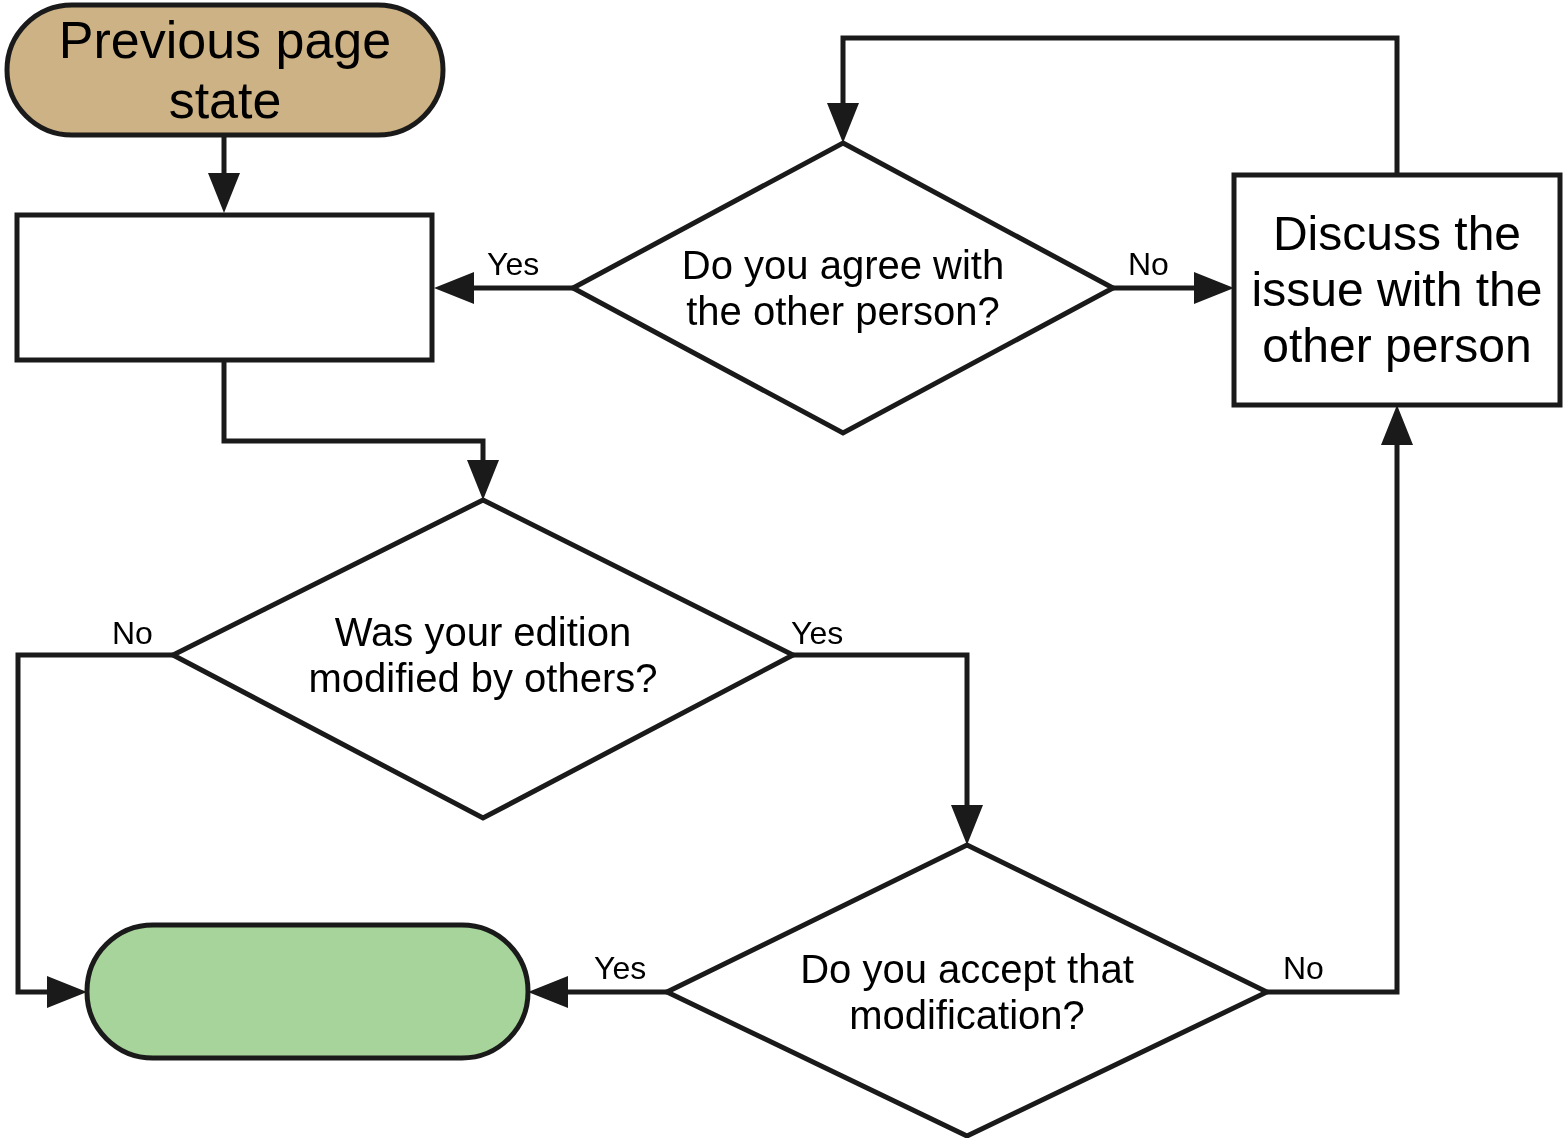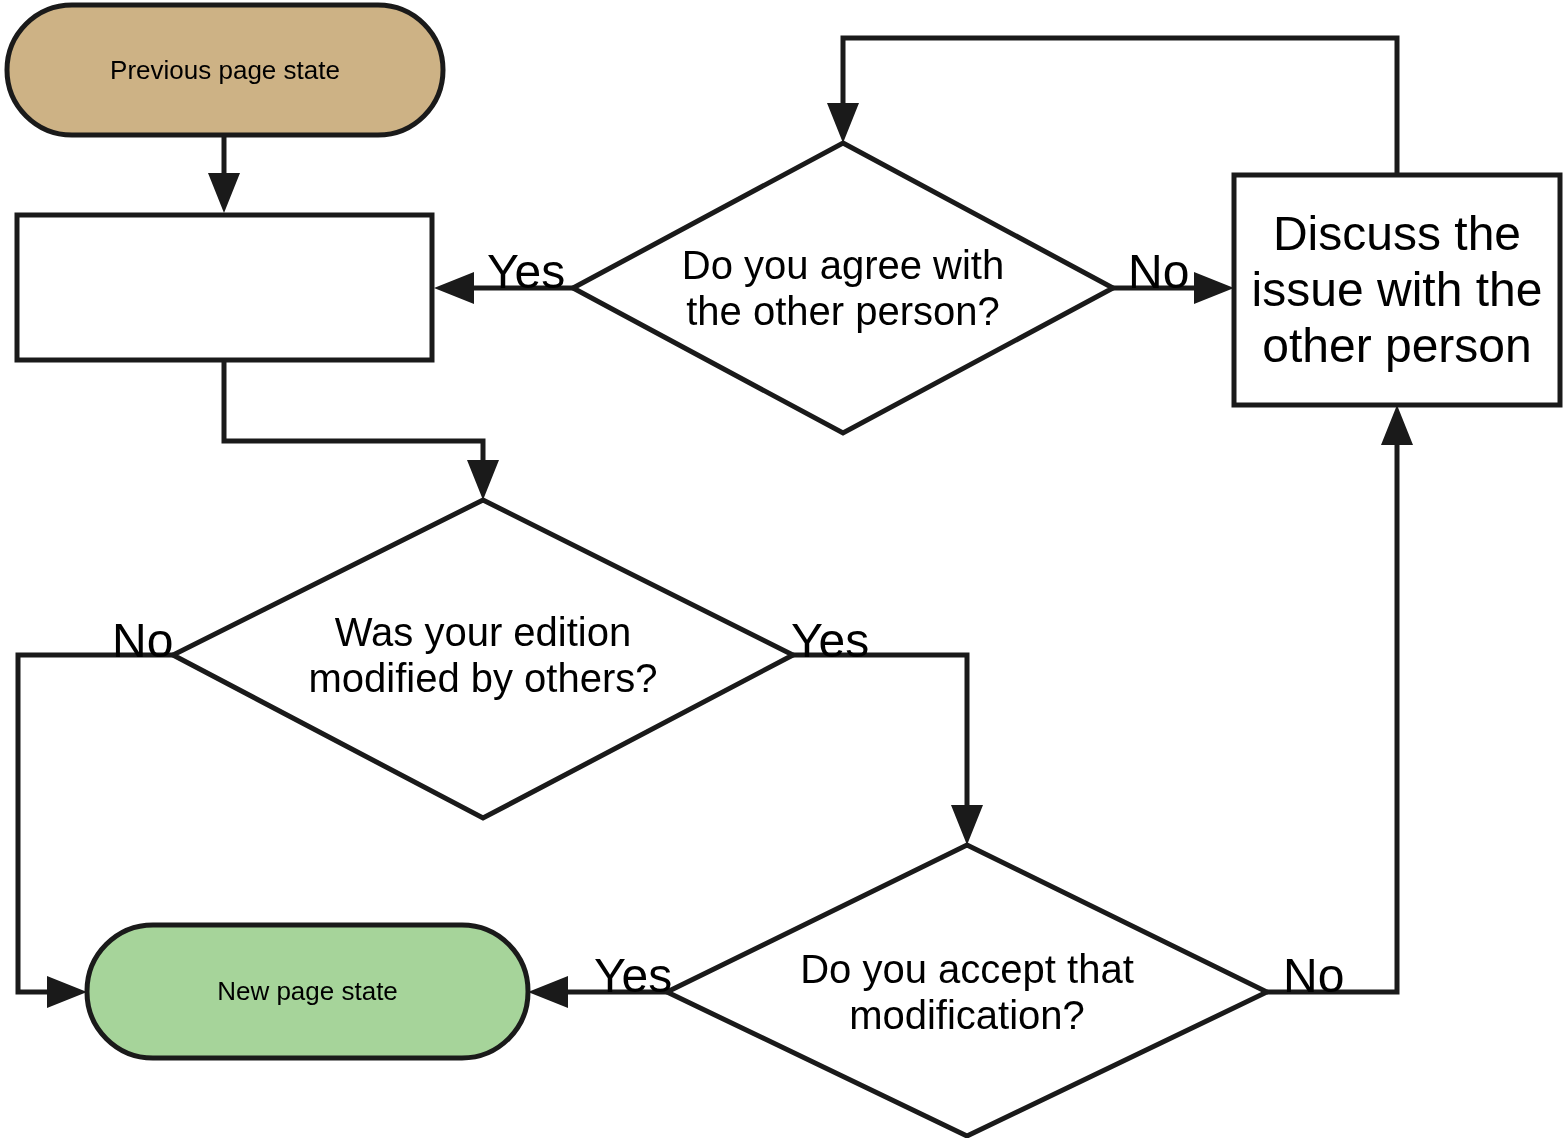--- a/index.html
+++ b/index.html
@@ -46,28 +46,28 @@
     display: flex;
     align-items: center;
     justify-content: center;
     text-align: center;
     color: #000000;
     font-family: "Liberation Sans", sans-serif;
     line-height: 1.16;
     pointer-events: none;
     white-space: pre-line;
   }
-  .node-label.lbl-terminator { font-size: 26px; }
+  .node-label.lbl-terminator { font-size: 52px; }
   .node-label.lbl-process    { font-size: 48px; }
   .node-label.lbl-decision   { font-size: 40px; }
   .edge-label {
     position: absolute;
     color: #000000;
     font-family: "Liberation Sans", sans-serif;
-    font-size: 48px;
+    font-size: 32px;
     line-height: 1;
     white-space: nowrap;
     pointer-events: none;
   }
 </style>
 </head>
 <body>
 
 <div id="canvas">
 
@@ -143,21 +143,20 @@
   <div class="node-label lbl-process" style="left:1239px; top:180px; width:316px; height:220px;">Discuss the
 issue with the
 other person</div>
 
   <div class="node-label lbl-decision" style="left:253px; top:590px; width:460px; height:130px;">Was your edition
 modified by others?</div>
 
   <div class="node-label lbl-decision" style="left:737px; top:927px; width:460px; height:130px;">Do you accept that
 modification?</div>
 
-  <div class="node-label lbl-terminator" style="left:87px; top:925px; width:441px; height:133px;">New page state</div>
 
   <div class="edge-label" style="left:487px; top:248px;">Yes</div>
 
   <div class="edge-label" style="left:1128px; top:248px;">No</div>
 
   <div class="edge-label" style="left:112px; top:617px;">No</div>
 
   <div class="edge-label" style="left:791px; top:617px;">Yes</div>
 
   <div class="edge-label" style="left:594px; top:952px;">Yes</div>

